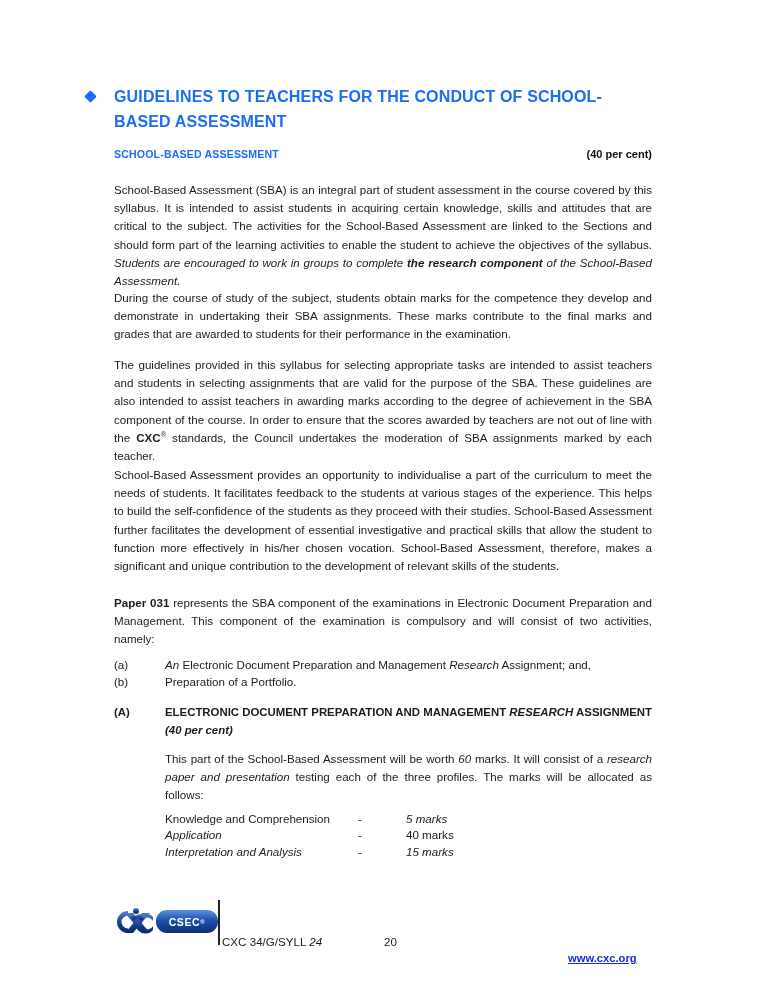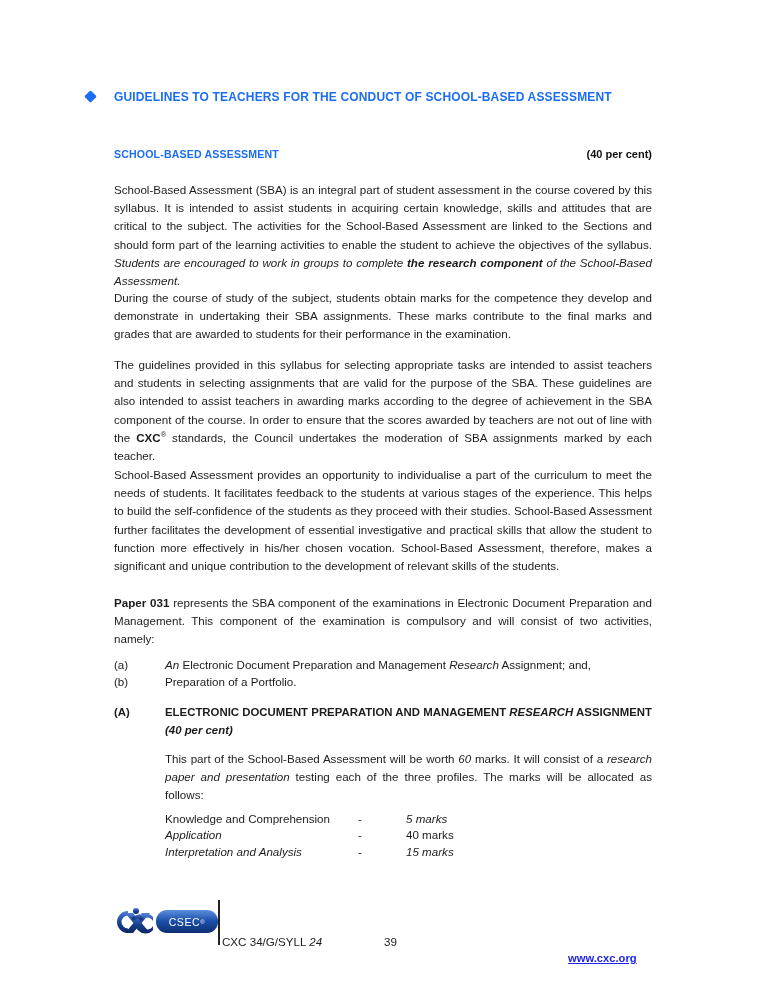--- a/index.html
+++ b/index.html
@@ -35,21 +35,21 @@
     height: 9px;
     background: #1b6ef3;
     transform: rotate(45deg);
     border-radius: 1.5px;
     margin-top: 7px;
     margin-right: 19px;
     flex: 0 0 auto;
   }
   .main-heading-text {
     color: #1b6ef3;
-    font-size: 12px;
+    font-size: 16px;
     font-weight: bold;
     line-height: 24.5px;
     letter-spacing: 0.15px;
     max-width: 545px;
   }
 
   
   .subhead-row {
     position: absolute;
     left: 114px;
@@ -185,21 +185,21 @@
   .csec-badge {
     position: absolute;
     left: 43px;
     top: 6px;
     width: 62px;
     height: 23px;
     border-radius: 11px;
     background: linear-gradient(180deg, #5b8fe0 0%, #1b4fa8 48%, #0d2f73 100%);
     color: #ffffff;
     font-size: 10.5px;
-    font-weight: normal;
+    font-weight: bold;
     letter-spacing: 0.6px;
     display: flex;
     align-items: center;
     justify-content: center;
   }
   .csec-badge sup { font-size: 6px; }
   .footer-rule {
     position: absolute;
     left: 218px;
     top: 0px;
@@ -333,18 +333,18 @@
       <div class="csec-badge">
         <span>CSEC</span>
           <sup>®</sup>
       </div>
     </div>
 
     <div class="footer-rule"></div>
 
     <div class="footer-syll"><span>CXC 34/G/SYLL </span><em>24</em></div>
 
-    <div class="footer-page">39</div>
+    <div class="footer-page">20</div>
 
     <a class="footer-link" href="#">www.cxc.org</a>
   </div>
 
 </div>
 
 </body></html>

